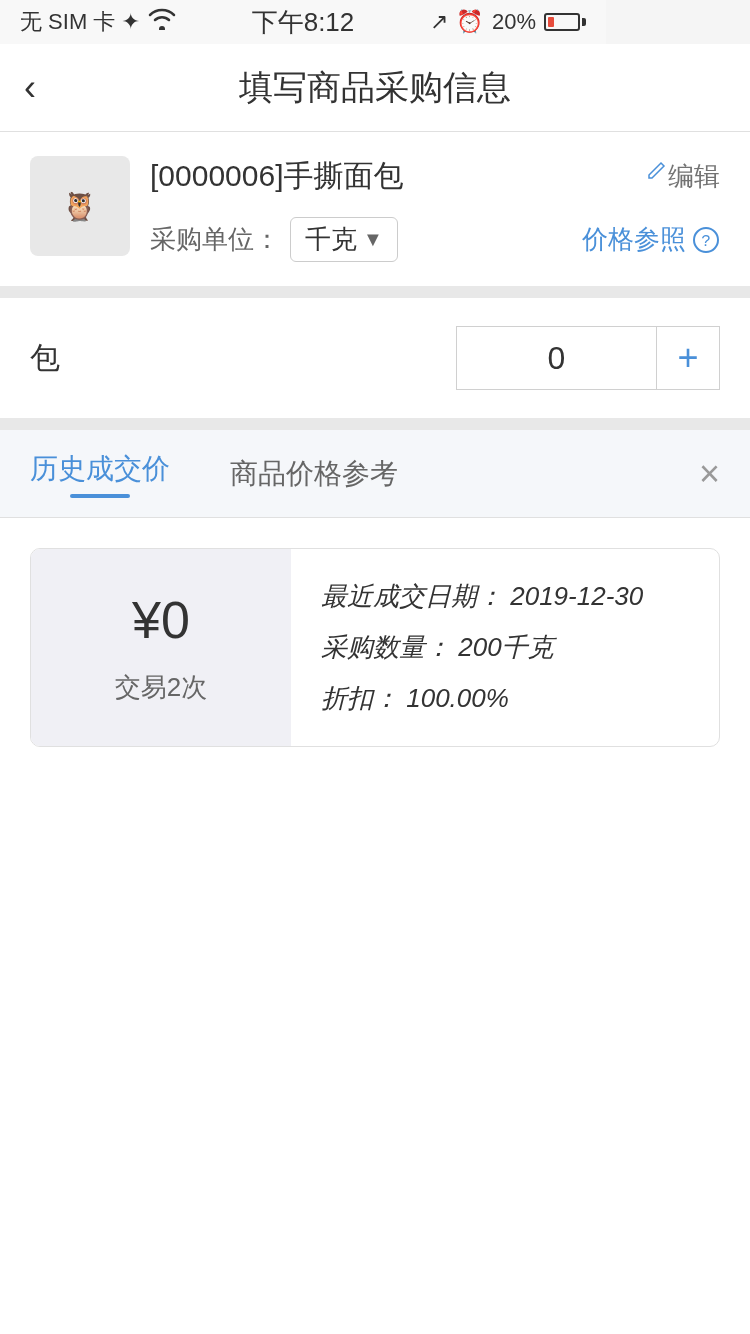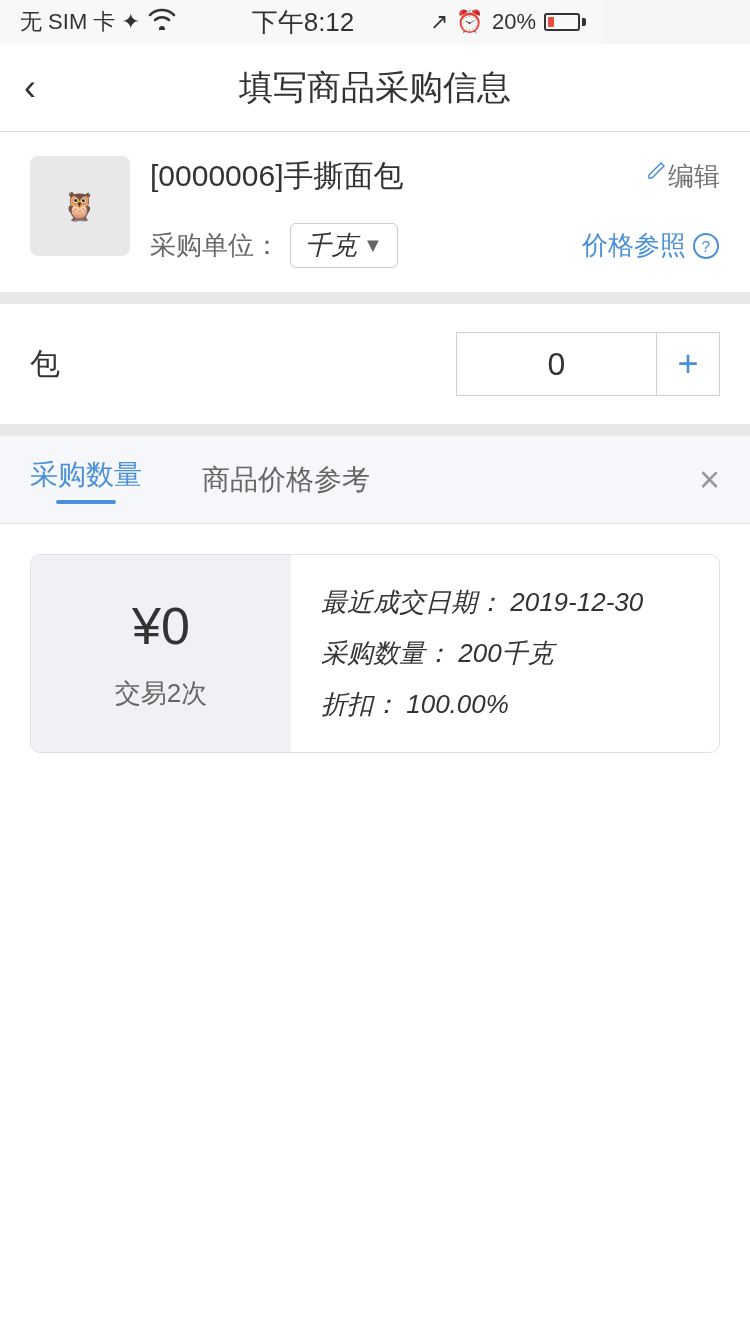--- a/index.html
+++ b/index.html
@@ -132,40 +132,39 @@
       color: #333;
       font-weight: 500;
     }
     .edit-link {
       font-size: 26px;
       color: #737373;
       display: flex;
       align-items: flex-start;
     }
     .purchase-unit-row {
-      margin-top: 26px;
+      margin-top: 20px;
       display: flex;
       align-items: center;
       justify-content: space-between;
     }
     .unit-label {
       font-size: 26px;
       color: #666;
     }
     .unit-selector {
       display: inline-flex;
       align-items: center;
       gap: 6px;
       background: #fff;
       border: 1px solid #ccc;
       border-radius: 6px;
       padding: 4px 14px;
       font-size: 26px;
       color: #333;
-      font-style: italic;
     }
     .unit-arrow {
       font-size: 20px;
       color: #666;
     }
     .price-ref {
       font-size: 26px;
       color: #4a90d9;
       display: flex;
       align-items: center;
@@ -405,21 +404,21 @@
     <div class="qty-input-box">0</div>
     <div class="qty-plus-btn">+</div>
   </div>
 </div>
 
 <div class="divider-gray"></div>
 
 <div class="tab-bar">
   <div class="tabs-left">
     <div class="tab-item tab-active">
-      <span class="tab-label">采购数量</span>
+      <span class="tab-label">历史成交价</span>
       <div class="tab-underline"></div>
     </div>
     <div class="tab-item tab-inactive">
       <span class="tab-label">商品价格参考</span>
     </div>
   </div>
   <div class="tab-close">×</div>
 </div>
 
 <div class="transaction-section">

